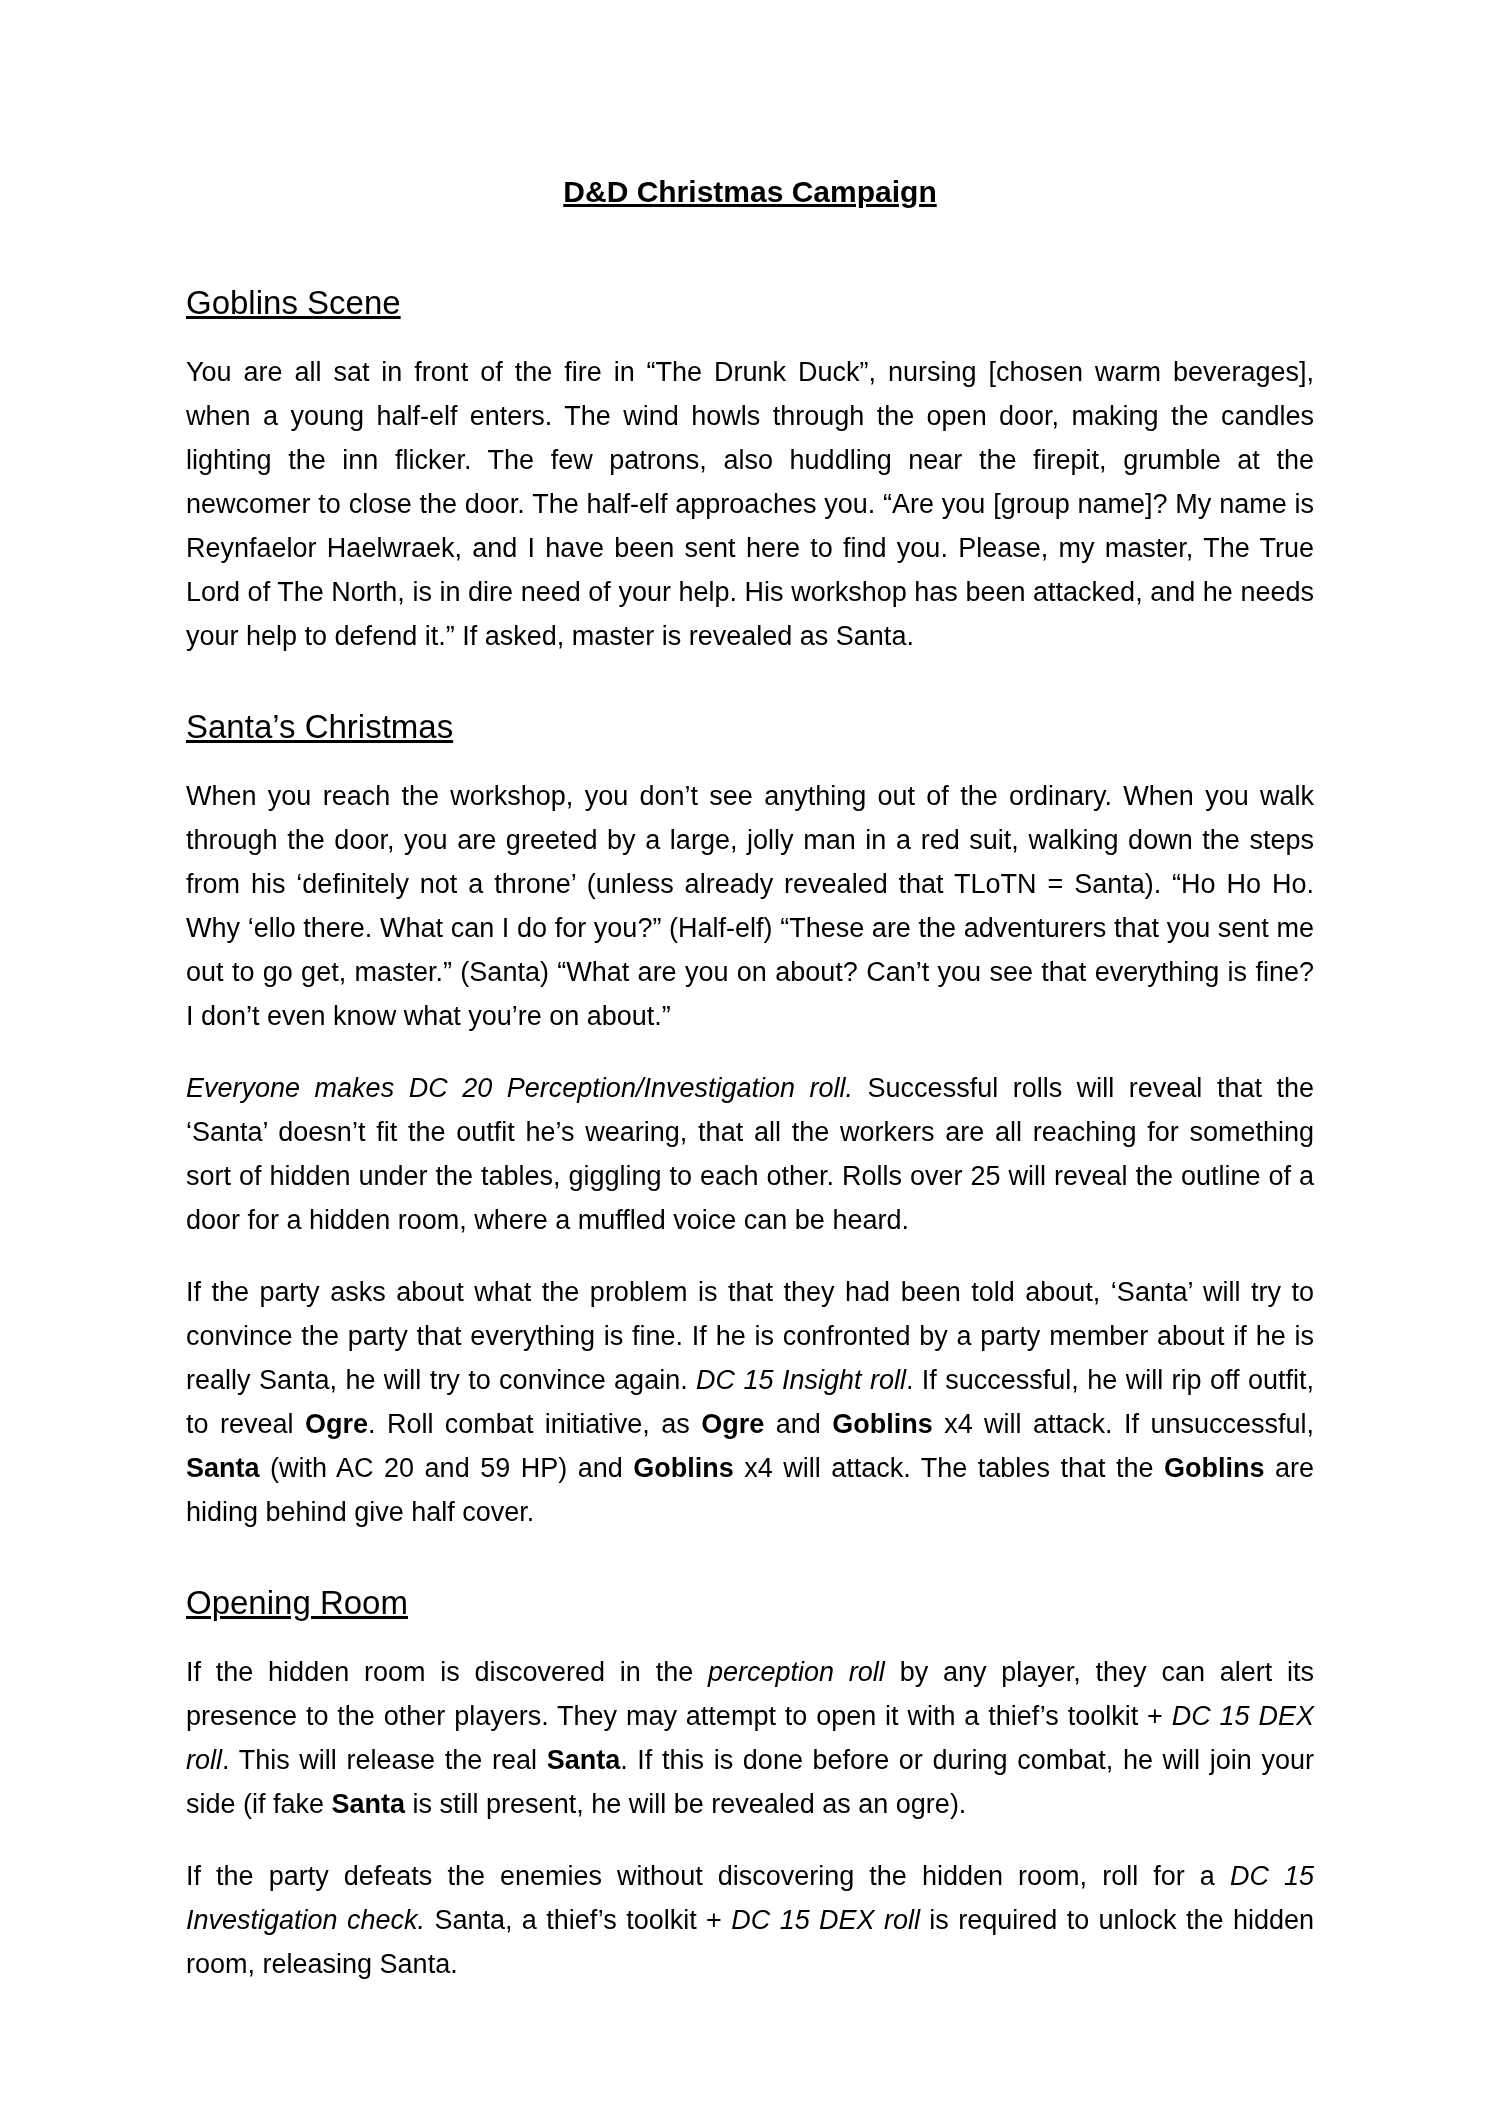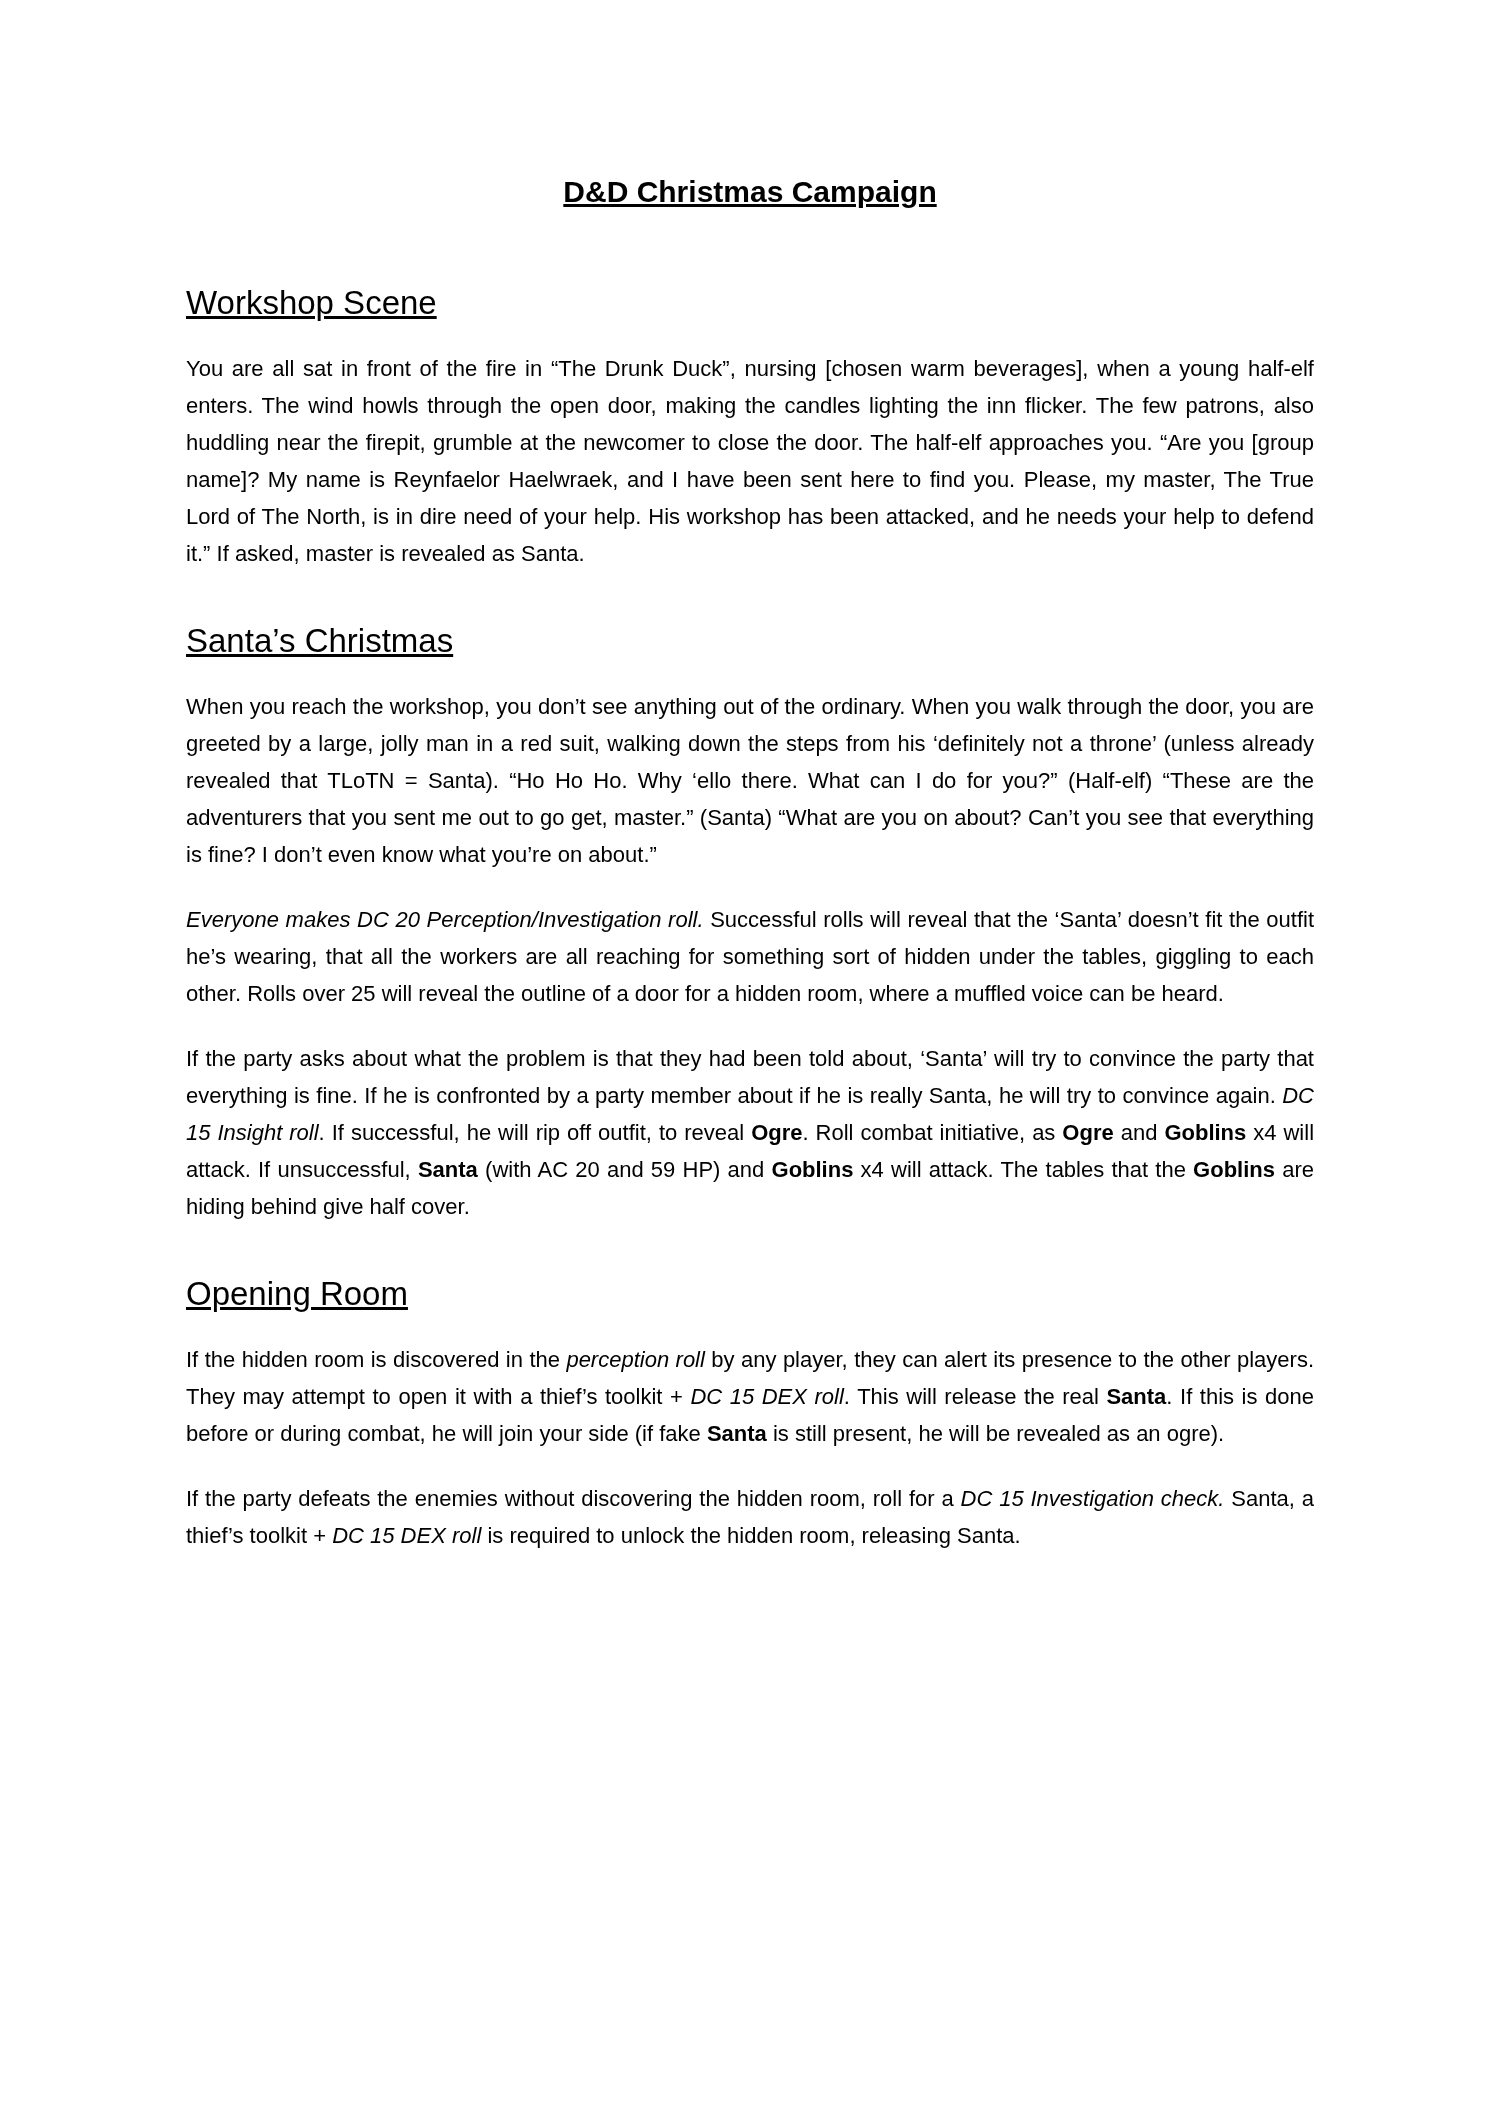--- a/index.html
+++ b/index.html
@@ -26,36 +26,36 @@
   }
   .heading {
     font-size: 33px;
     line-height: 42px;
     font-weight: normal;
     text-decoration: underline;
     margin-top: 48px;
     margin-bottom: 26px;
   }
   .para {
-    font-size: 22px;
-    line-height: 37px;
+    font-size: 27px;
+    line-height: 44px;
     text-align: justify;
     margin-bottom: 28px;
     margin-top: 25px;
   }
   .para .b { font-weight: bold; }
   .para .i { font-style: italic; }
 </style>
 </head>
 <body>
 
 <div class="page">
   <div class="doc-title">D&amp;D Christmas Campaign</div>
   <div class="doc-body">
-      <div class="heading">Workshop Scene</div>
+      <div class="heading">Goblins Scene</div>
       <p class="para"><span>You are all sat in front of the fire in “The Drunk Duck”, nursing [chosen warm beverages], when a young half-elf enters. The wind howls through the open door, making the candles lighting the inn flicker. The few patrons, also huddling near the firepit, grumble at the newcomer to close the door. The half-elf approaches you. “Are you [group name]? My name is Reynfaelor Haelwraek, and I have been sent here to find you. Please, my master, The True Lord of The North, is in dire need of your help. His workshop has been attacked, and he needs your help to defend it.” If asked, master is revealed as Santa.</span></p>
       <div class="heading">Santa’s Christmas</div>
       <p class="para"><span>When you reach the workshop, you don’t see anything out of the ordinary. When you walk through the door, you are greeted by a large, jolly man in a red suit, walking down the steps from his ‘definitely not a throne’ (unless already revealed that TLoTN = Santa). “Ho Ho Ho. Why ‘ello there. What can I do for you?” (Half-elf) “These are the adventurers that you sent me out to go get, master.” (Santa) “What are you on about? Can’t you see that everything is fine? I don’t even know what you’re on about.”</span></p>
       <p class="para"><span class="i">Everyone makes DC 20 Perception/Investigation roll.</span><span> Successful rolls will reveal that the ‘Santa’ doesn’t fit the outfit he’s wearing, that all the workers are all reaching for something sort of hidden under the tables, giggling to each other. Rolls over 25 will reveal the outline of a door for a hidden room, where a muffled voice can be heard.</span></p>
       <p class="para"><span>If the party asks about what the problem is that they had been told about, ‘Santa’ will try to convince the party that everything is fine. If he is confronted by a party member about if he is really Santa, he will try to convince again. </span><span class="i">DC 15 Insight roll</span><span>. If successful, he will rip off outfit, to reveal </span><span class="b">Ogre</span><span>. Roll combat initiative, as </span><span class="b">Ogre</span><span> and </span><span class="b">Goblins</span><span> x4 will attack. If unsuccessful, </span><span class="b">Santa</span><span> (with AC 20 and 59 HP) and </span><span class="b">Goblins</span><span> x4 will attack. The tables that the </span><span class="b">Goblins</span><span> are hiding behind give half cover.</span></p>
       <div class="heading">Opening Room</div>
       <p class="para"><span>If the hidden room is discovered in the </span><span class="i">perception roll</span><span> by any player, they can alert its presence to the other players. They may attempt to open it with a thief’s toolkit + </span><span class="i">DC 15 DEX roll</span><span>. This will release the real </span><span class="b">Santa</span><span>. If this is done before or during combat, he will join your side (if fake </span><span class="b">Santa</span><span> is still present, he will be revealed as an ogre).</span></p>
       <p class="para"><span>If the party defeats the enemies without discovering the hidden room, roll for a </span><span class="i">DC 15 Investigation check.</span><span> Santa, a thief’s toolkit + </span><span class="i">DC 15 DEX roll</span><span> is required to unlock the hidden room, releasing Santa.</span></p>
     </div>
 </div>

